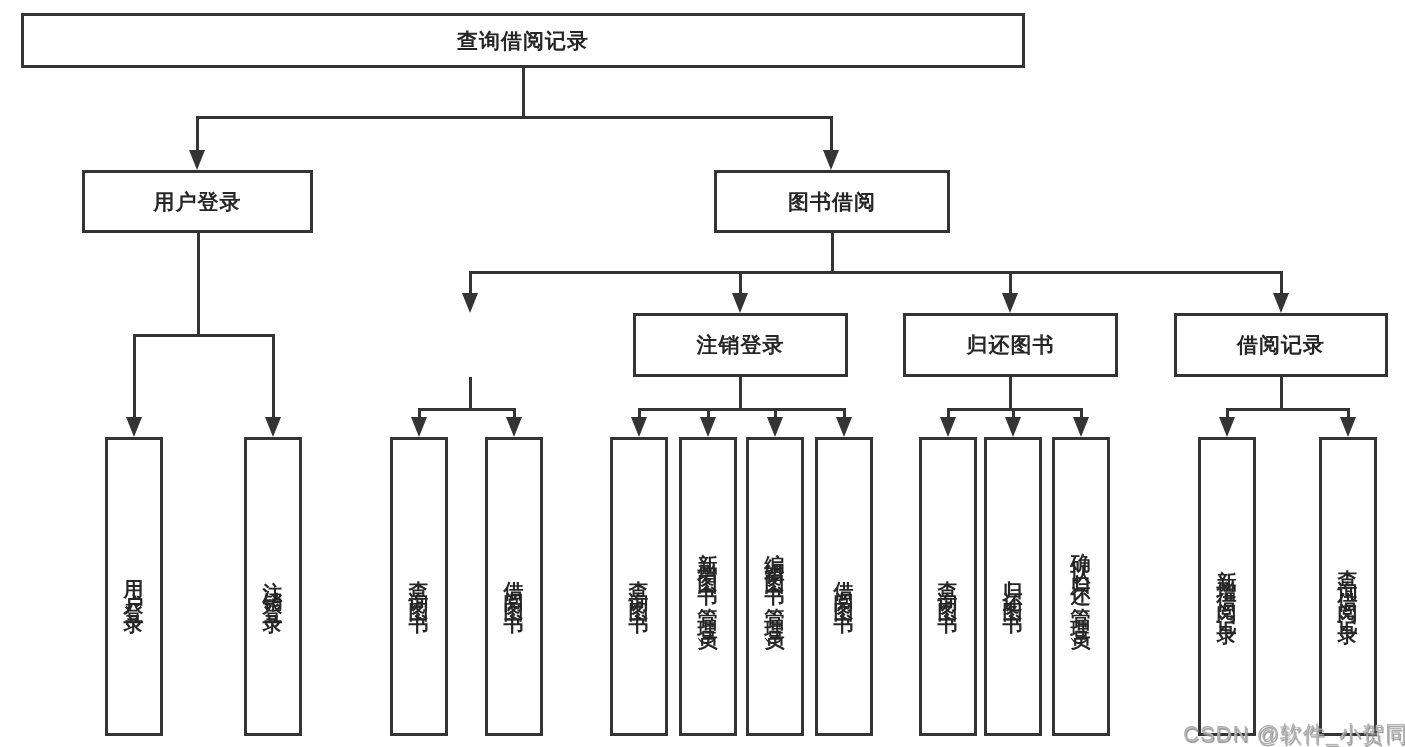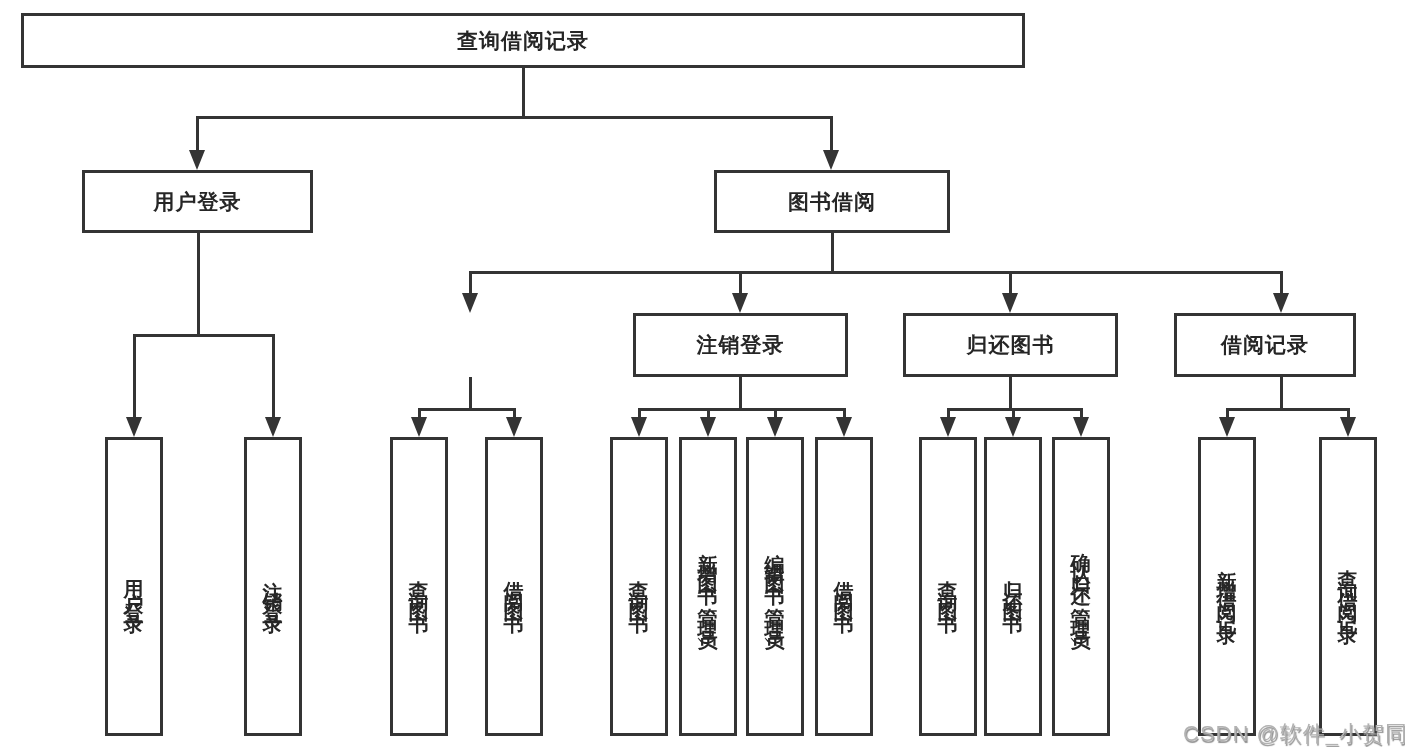--- a/index.html
+++ b/index.html
@@ -104,21 +104,21 @@
   <div class="box" style="left:714px;top:170px;width:236px;height:63px">
     <span>图书借阅</span>
   </div>
 
   <div class="box" style="left:633px;top:313px;width:215px;height:64px">
     <span>注销登录</span>
   </div>
   <div class="box" style="left:903px;top:313px;width:215px;height:64px">
     <span>归还图书</span>
   </div>
-  <div class="box" style="left:1174px;top:313px;width:182px;height:64px">
+  <div class="box" style="left:1174px;top:313px;width:214px;height:64px">
     <span>借阅记录</span>
   </div>
 
   <div class="box vbox" style="left:105px;top:437px;width:58px;height:299px">
     <span class="vtext">用户登录</span>
   </div>
   <div class="box vbox" style="left:244px;top:437px;width:58px;height:299px">
     <span class="vtext">注销登录</span>
   </div>
 

